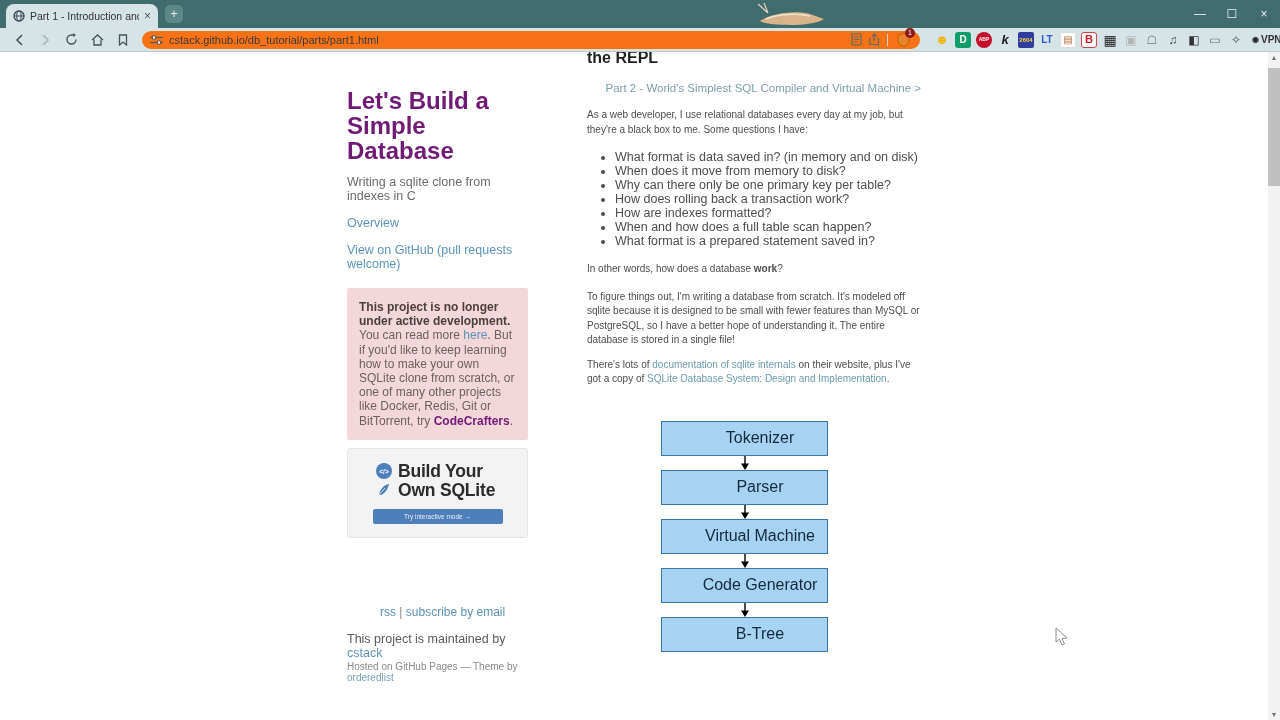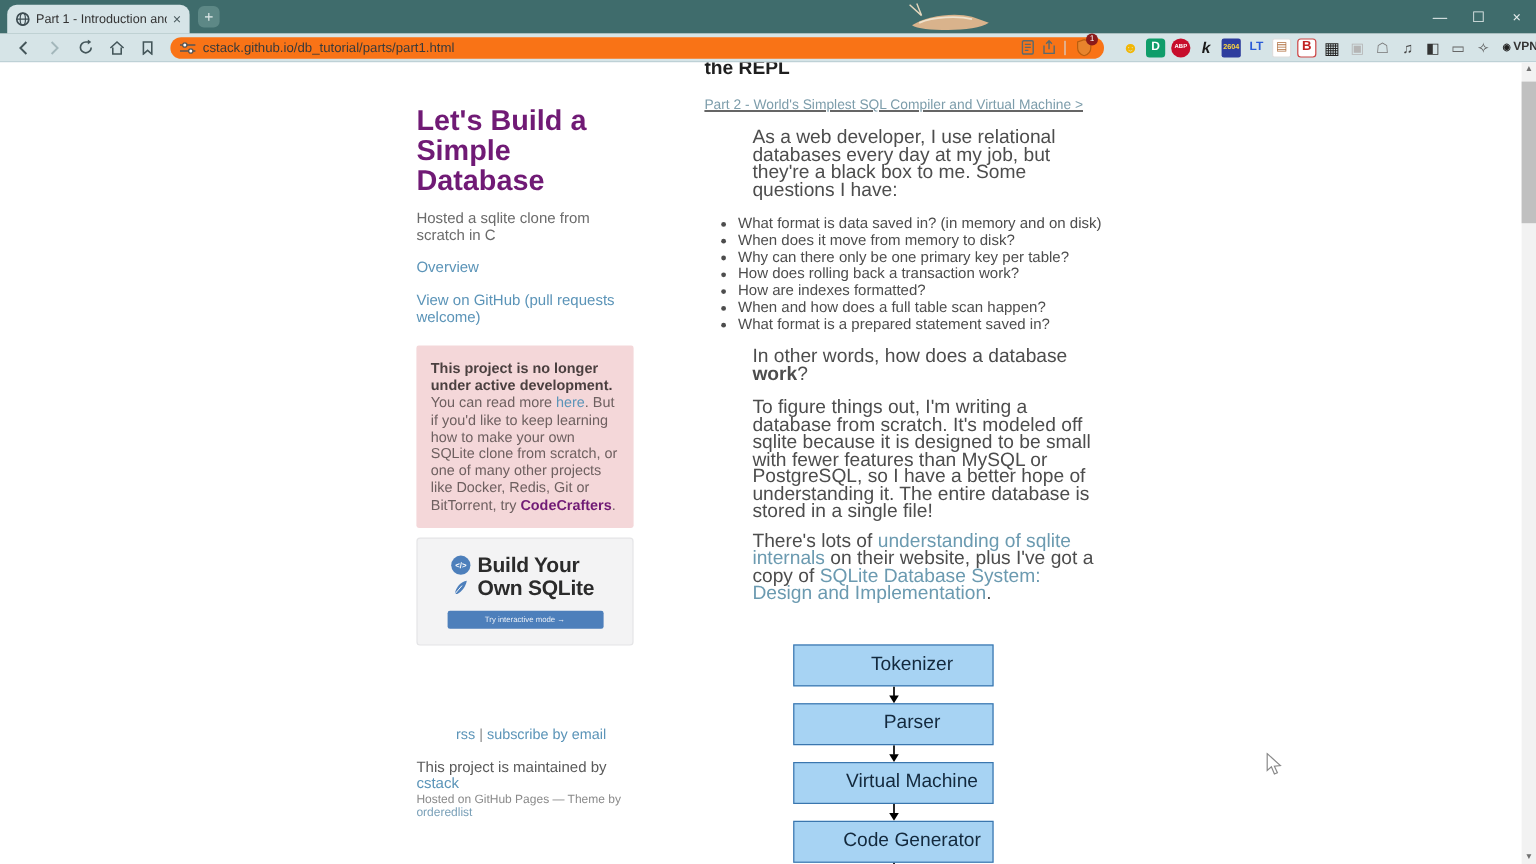--- a/index.html
+++ b/index.html
@@ -69,23 +69,23 @@
   .s-rss { position:absolute; top:553px; left:0; font-size:12px; color:#8a8a8a;padding-left:33px; }
   .s-rss a { color:#5b94b8; }
   .s-maint { position:absolute; top:580px; left:0; font-size:12.5px; color:#5a5a5a; }
   .s-maint a { color:#5b94b8; }
   .s-hosted { position:absolute; top:609px; left:0; font-size:10px; color:#8a8a8a; }
   .s-hosted a { color:#7aa0b8; }
 
   
   .main { position:absolute; left:587px; top:0; width:334px; }
   .h-frag { margin-top:-7px; font-size:16px; line-height:25px; font-weight:700; color:#1f1f1f; }
-  .part2 { margin-top:12px; font-size:11.5px;text-decoration:underline; }
+  .part2 { margin-top:12px; text-align:right; font-size:11.5px; }
   .part2 a { color:#7d9dab; }
-  .para { margin-top:14px; font-size:16px; line-height:14.5px; color:#4d4d4d;margin-left:40px; }
+  .para { margin-top:14px; font-size:10px; line-height:14.5px; color:#4d4d4d; }
   .para a { color:#6b9ab0; }
   ul.qs { margin-top:13px; padding-left:28px; }
   ul.qs li { font-size:12.5px; line-height:14px; color:#4d4d4d; }
   .p-other { margin-top:14px; }
   .p-figure { margin-top:13px; }
   .h-sqlite { margin-top:8px; font-size:25px; line-height:26px; font-weight:700; color:#1f1f1f; }
   .p-sq { margin-top:10px; }
 
   
   .diagram { margin-top:34px; width:167px; margin-left:74px; }
@@ -217,21 +217,21 @@
       <span class="vpn-dot">◉</span>
       <span>VPN</span>
     </span>
 
   </div>
 
   <div class="content">
 
     <div class="sidebar">
       <h1 class="s-title">Let's Build a Simple Database</h1>
-      <p class="s-sub">Hosted a sqlite clone from scratch in C</p>
+      <p class="s-sub">Writing a sqlite clone from indexes in C</p>
       <a class="s-link" href="#">Overview</a>
       <a class="s-link s-link2" href="#">View on GitHub (pull requests welcome)</a>
 
       <div class="notice">
         <b>This project is no longer under active development.</b><span> You can read more </span><a class="nlink" href="#">here</a><span>. But if you'd like to keep learning how to make your own SQLite clone from scratch, or one of many other projects like Docker, Redis, Git or BitTorrent, try </span><a class="nlink-bold" href="#">CodeCrafters</a><span>.</span>
       </div>
 
       <div class="ad">
         <div class="ad-line">
           <span class="ad-code-circle">&lt;/&gt;</span>
@@ -272,21 +272,21 @@
           <li>How does rolling back a transaction work?</li>
           <li>How are indexes formatted?</li>
           <li>When and how does a full table scan happen?</li>
           <li>What format is a prepared statement saved in?</li>
         </ul>
       <p class="para p-other">
         <span>In other words, how does a database </span><b>work</b><span>?</span>
       </p>
       <p class="para p-figure">To figure things out, I'm writing a database from scratch. It's modeled off sqlite because it is designed to be small with fewer features than MySQL or PostgreSQL, so I have a better hope of understanding it. The entire database is stored in a single file!</p>
       <p class="para p-sq">
-        <span>There's lots of </span><a href="#">understanding of sqlite internals</a><span> on their website, plus I've got a copy of </span><a href="#">SQLite Database System: Design and Implementation</a><span>.</span>
+        <span>There's lots of </span><a href="#">documentation of sqlite internals</a><span> on their website, plus I've got a copy of </span><a href="#">SQLite Database System: Design and Implementation</a><span>.</span>
       </p>
 
       <div class="diagram">
 
           <div class="dbox-wrap">
 
             <div class="dbox">Tokenizer</div>
           </div>
 
           <div class="dbox-wrap">

